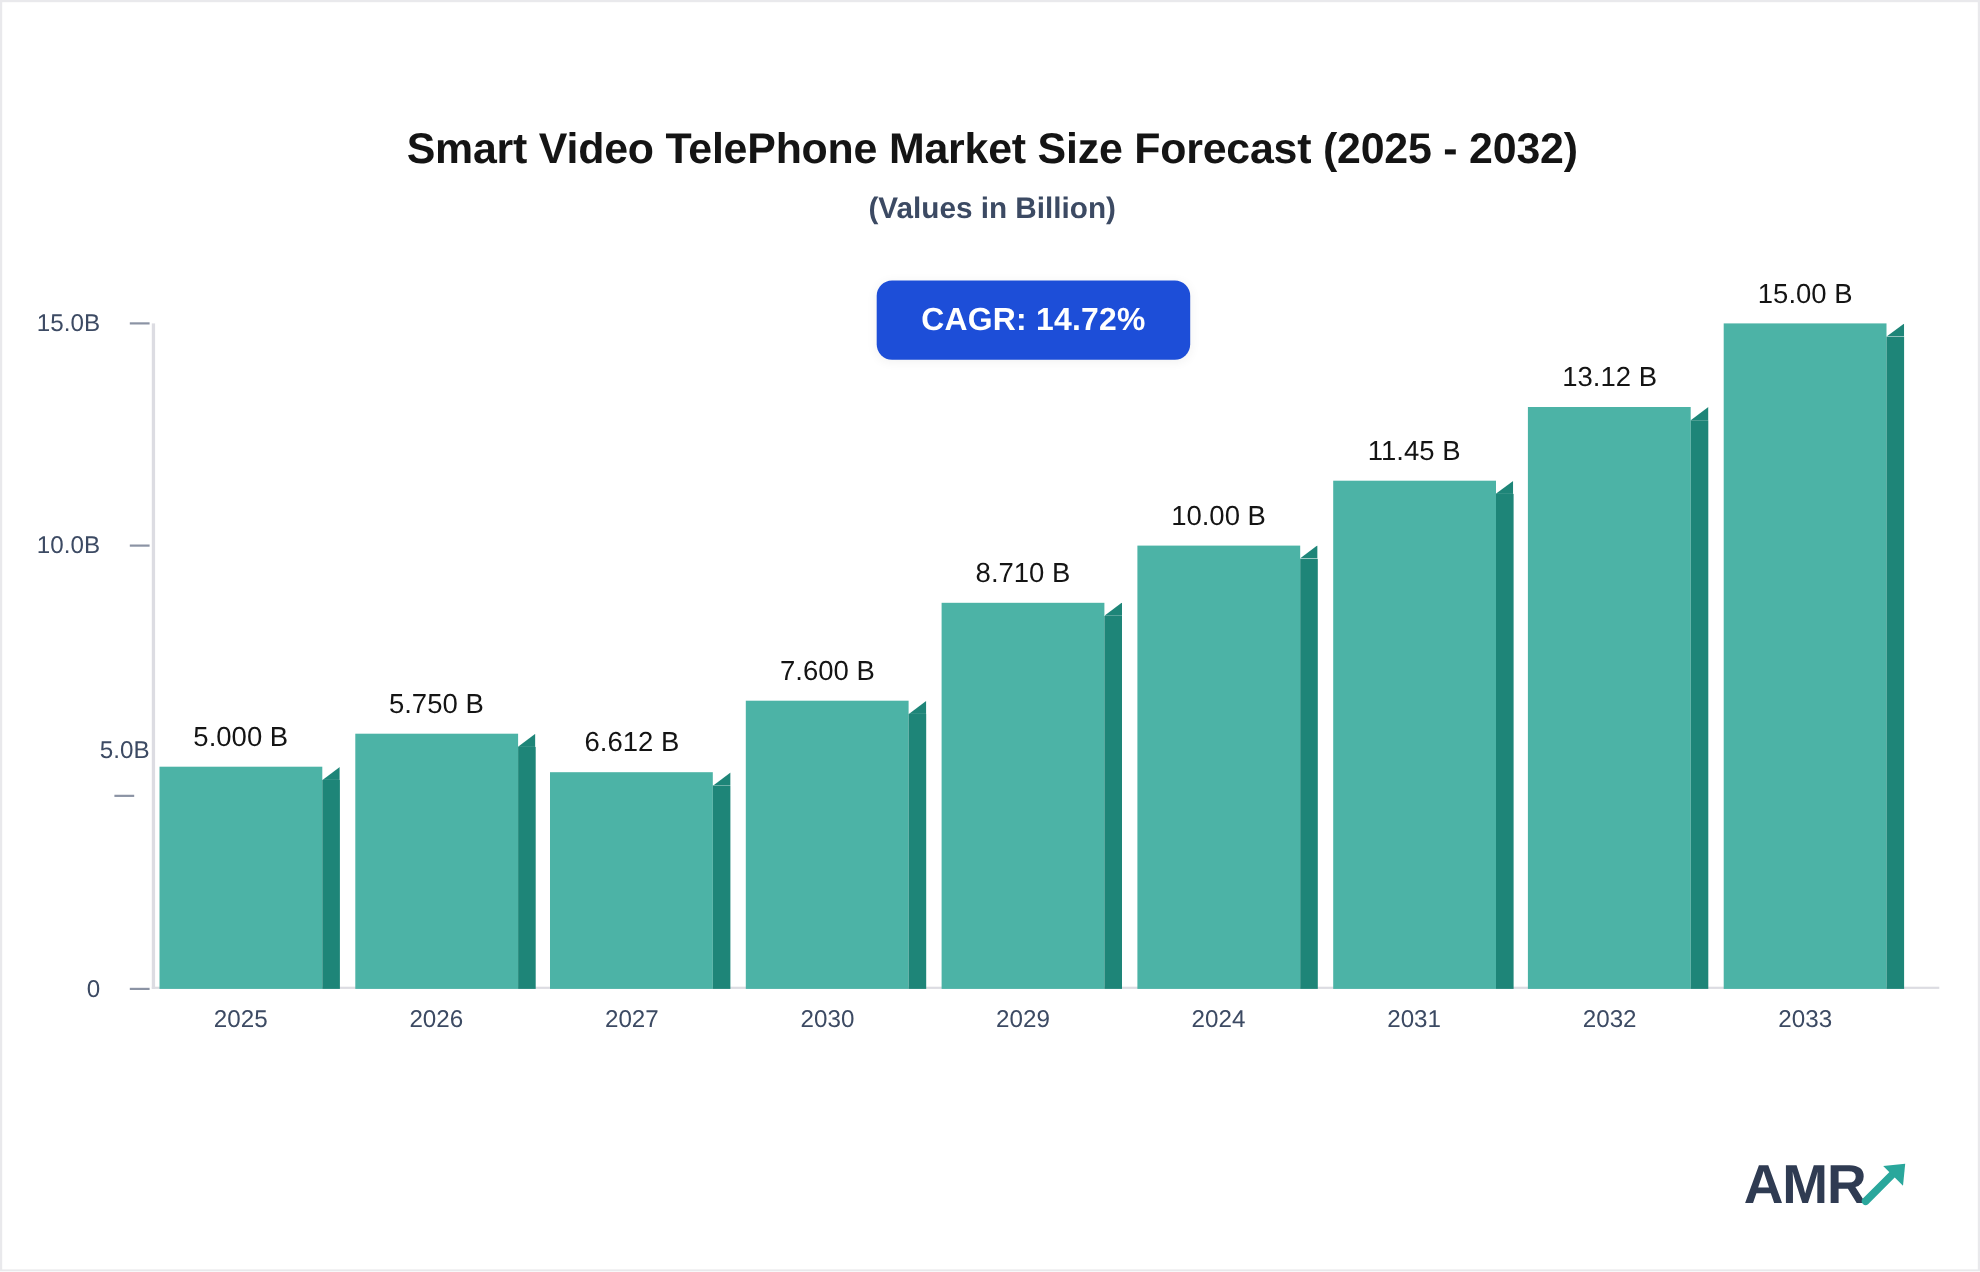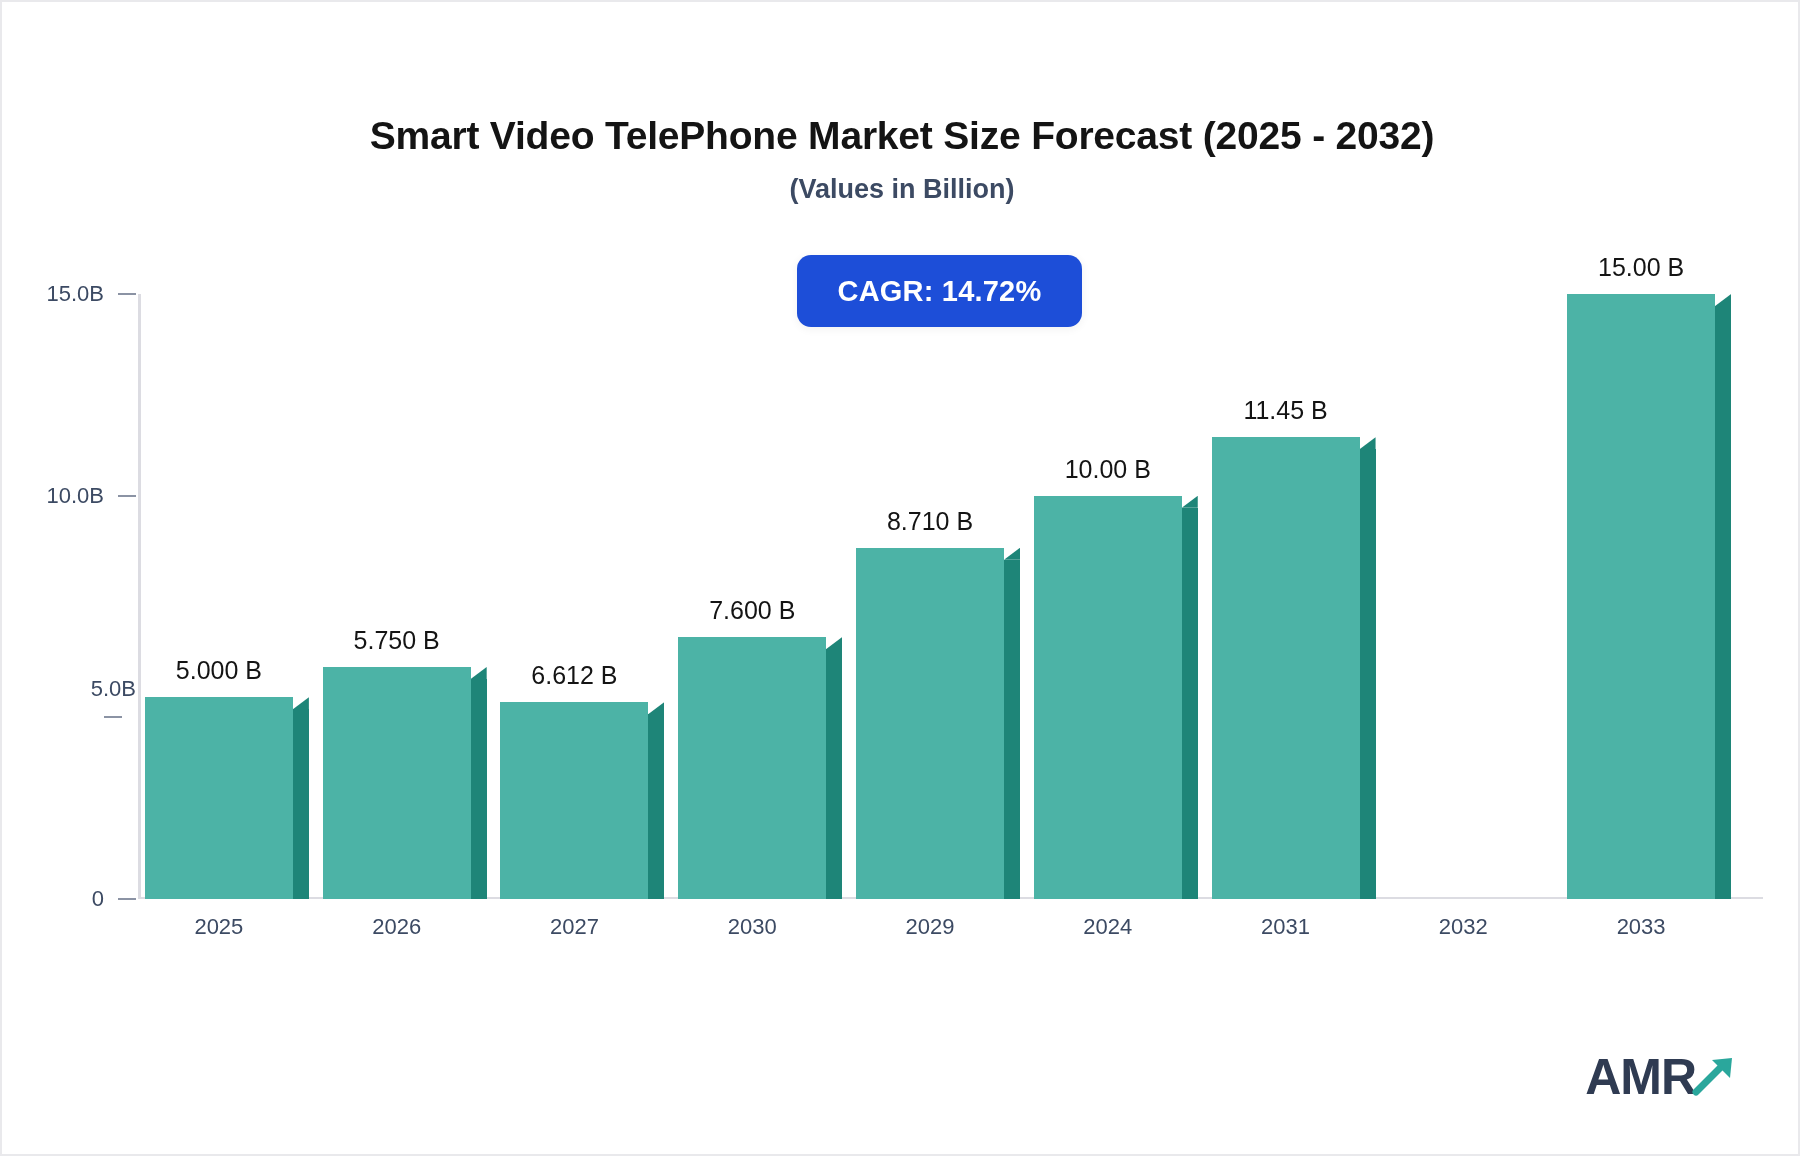--- a/index.html
+++ b/index.html
@@ -87,21 +87,21 @@
     height: 2px;
     background: #dcdce2;
   }
 
   .y-tick {
     position: absolute;
     right: 0;
     transform: translateY(-50%);
     display: flex;
     align-items: center;
-    gap: 14px;
+    gap: 27px;
   }
   .y-tick-label {
     font-size: 22px;
     color: #3c4a63;
     text-align: right;
     white-space: nowrap;
   }
   .y-tick-dash {
     width: 18px;
     height: 2px;
@@ -279,20 +279,28 @@
           <div class="bar-top" style="background: rgb(30, 133, 120);"></div>
           <div class="bar-value">10.00 B</div>
         </div>
       </div>
       <div class="bar-slot" style="left: 1073.56px; width: 164px; height: 605px;">
         <div class="bar-3d" style="height: 461.817px;">
           <div class="bar-front" style="background: rgb(76, 179, 166);"></div>
           <div class="bar-side" style="background: rgb(30, 133, 120);"></div>
           <div class="bar-top" style="background: rgb(30, 133, 120);"></div>
           <div class="bar-value">11.45 B</div>
+        </div>
+      </div>
+      <div class="bar-slot" style="left: 1251.33px; width: 164px; height: 605px;">
+        <div class="bar-3d" style="height: 529.173px;">
+          <div class="bar-front" style="background: rgb(76, 179, 166);"></div>
+          <div class="bar-side" style="background: rgb(30, 133, 120);"></div>
+          <div class="bar-top" style="background: rgb(30, 133, 120);"></div>
+          <div class="bar-value">13.12 B</div>
         </div>
       </div>
       <div class="bar-slot" style="left: 1429.11px; width: 164px; height: 605px;">
         <div class="bar-3d" style="height: 605px;">
           <div class="bar-front" style="background: rgb(76, 179, 166);"></div>
           <div class="bar-side" style="background: rgb(30, 133, 120);"></div>
           <div class="bar-top" style="background: rgb(30, 133, 120);"></div>
           <div class="bar-value">15.00 B</div>
         </div>
       </div>

